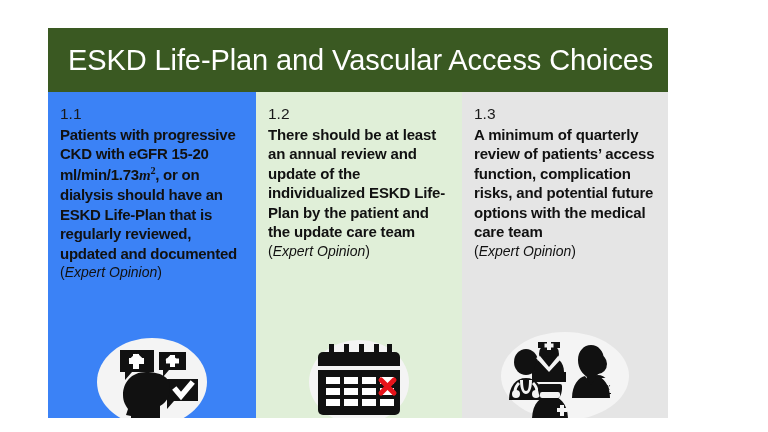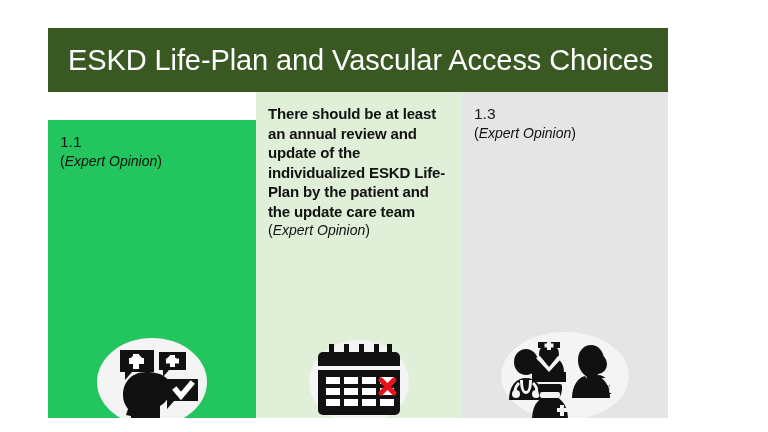--- a/index.html
+++ b/index.html
@@ -50,21 +50,21 @@
     flex: 1 1 auto;
     display: flex;
     min-height: 0;
   }
   .col {
     position: relative;
     box-sizing: border-box;
     overflow: hidden;
     padding: 12px 12px 0 12px;
   }
-  .col-1 { width: 212px; background: #22c55e; margin-top: 28px; }
+  .col-1 { width: 212px; background: #3b82f6; }
   .col-2 { width: 210px; background: #e0efd8; }
   .col-3 { width: 210px; background: #e5e5e5; }
 
   .num {
     font-size: 15.5px;
     color: #1a1a1a;
     line-height: 1.28;
     margin-bottom: 1px;
   }
   .body-text {
@@ -108,20 +108,21 @@
 <div class="slide">
 
   <div class="header-bar">
     <div class="header-title">ESKD Life-Plan and Vascular Access Choices</div>
   </div>
 
   <div class="columns">
 
     <div class="col col-1">
       <div class="num">1.1</div>
+      <div class="body-text"><span>Patients with progressive CKD with eGFR 15-20 ml/min/1.73</span><span class="mathvar">m</span><span class="sup">2</span><span>, or on dialysis should have an ESKD Life-Plan that is regularly reviewed, updated and documented</span></div>
       <div class="attrib"><span>(</span><i>Expert Opinion</i><span>)</span></div>
 
       <div class="icon-wrap">
         <svg class="icon-svg" width="112" height="92" viewBox="0 0 112 92">
           <ellipse cx="56" cy="50" rx="55" ry="44" fill="#f4f4f4"></ellipse>
 
           <path d="M24 18 h34 v22 h-22 l-7 8 v-8 h-5 z" fill="#111"></path>
           <g fill="#fff">
             <rect x="37" y="22" width="6" height="15"></rect>
             <rect x="33" y="26" width="15" height="6"></rect>
@@ -140,20 +141,21 @@
           <path d="M71 47 h31 v22 h-24 l-7 8 v-8 h0 z" fill="#111"></path>
           <path d="M80 58 l5 6 l10 -12" stroke="#fff" stroke-width="5.5" fill="none" stroke-linecap="square" stroke-linejoin="miter"></path>
 
           <path d="M50 40 C35 40 27 51 27 63 C27 70 30 74 32 77 L30 83 L35 84 L35 94 L64 94 L64 74
                    C72 70 74 62 74 55 C74 45 64 40 50 40 Z" fill="#111"></path>
         </svg>
       </div>
     </div>
 
     <div class="col col-2">
+      <div class="num">1.2</div>
       <div class="body-text">There should be at least an annual review and update of the individualized ESKD Life-Plan by the patient and the update care team</div>
       <div class="attrib"><span>(</span><i>Expert Opinion</i><span>)</span></div>
 
       <div class="icon-wrap">
         <svg class="icon-svg" width="112" height="92" viewBox="0 0 112 92">
           <ellipse cx="56" cy="50" rx="50" ry="42" fill="#f4f4f4"></ellipse>
 
           <g fill="#111">
             <rect x="26" y="12" width="5" height="12"></rect>
             <rect x="41" y="12" width="5" height="12"></rect>
@@ -184,20 +186,21 @@
           <g stroke="#e8131a" stroke-width="5" stroke-linecap="round">
             <line x1="78" y1="48" x2="91" y2="61"></line>
             <line x1="91" y1="48" x2="78" y2="61"></line>
           </g>
         </svg>
       </div>
     </div>
 
     <div class="col col-3">
       <div class="num">1.3</div>
+      <div class="body-text">A minimum of quarterly review of patients’ access function, complication risks, and potential future options with the medical care team</div>
       <div class="attrib"><span>(</span><i>Expert Opinion</i><span>)</span></div>
 
       <div class="icon-wrap">
         <svg class="icon-svg" width="150" height="96" viewBox="0 0 150 96">
           <ellipse cx="75" cy="50" rx="64" ry="44" fill="#f4f4f4"></ellipse>
 
           <g fill="#111">
             <ellipse cx="108" cy="38" rx="9" ry="10"></ellipse>
             <path d="M95 68 c0 -12 6 -19 13 -19 c7 0 13 7 13 19 z"></path>
           </g>

